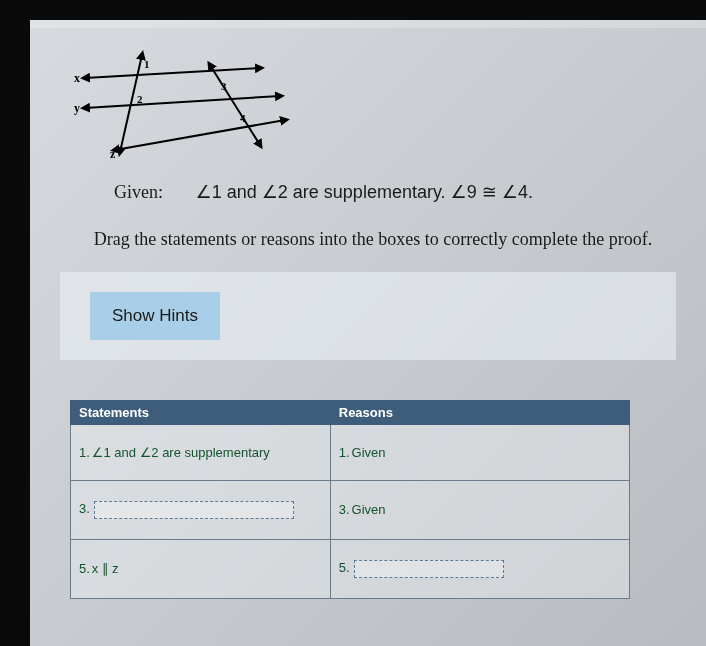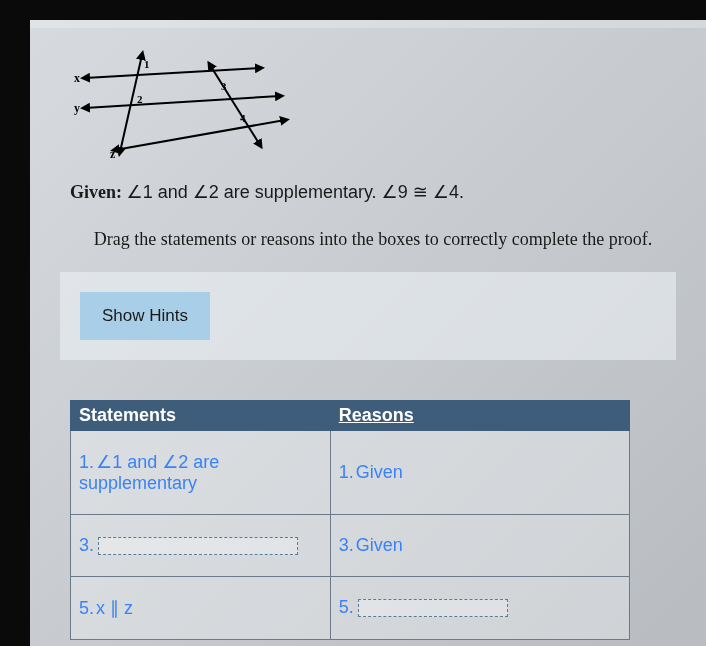--- a/index.html
+++ b/index.html
@@ -31,64 +31,64 @@
   .figure-svg {
     display: block;
     margin-bottom: 15px;
   }
   .problem-text {
     font-size: 18px;
     line-height: 1.6;
     margin: 18px 0;
     color: #1a1a1a;
   }
-  .problem-text b { font-weight: bold; }
-  .angle { font-family: Arial, sans-serif; }
+  .problem-text b { font-weight: normal; margin-left: 44px; }
+  .angle { font-family: Arial, sans-serif; margin-left: 28px; }
   .show-hints-wrap {
     background: rgba(235,240,245,0.6);
-    padding: 20px 0 20px 20px;
+    padding: 20px 0 20px 30px;
     margin-top: 16px;
     margin-left: -10px;
   }
   .show-hints {
     display: inline-block;
     background: #a9cfe8;
     color: #1a1a1a;
     font-family: Arial, sans-serif;
     font-size: 17px;
     padding: 14px 22px;
     cursor: pointer;
     border: none;
   }
   .proof-table {
     border-collapse: collapse;
     margin-top: 40px;
     margin-left: 0;
     width: 560px;
     font-family: Arial, Helvetica, sans-serif;
-    font-size: 18px;
+    font-size: 13px;
   }
   .proof-table th {
     background: #3e5d7a;
     color: #fff;
     text-align: left;
     padding: 4px 8px;
     font-weight: bold;
     border: 1px solid #3e5d7a;
   }
   .proof-table td {
     border: 1px solid #6b7a88;
     padding: 20px 8px;
     height: 28px;
     vertical-align: middle;
-    color: #3b82f6;
+    color: #14532d;
     background: rgba(240,243,246,0.4);
   }
   .col-statements { width: 260px; }
-  .col-reasons { width: 300px; text-decoration: underline; }
+  .col-reasons { width: 300px; }
   .drop-slot {
     display: inline-block;
     border: 1.5px dashed #5a7a95;
     min-width: 150px;
     height: 18px;
     vertical-align: middle;
     margin-left: 2px;
     background: rgba(255,255,255,0.3);
   }
   .drop-slot.wide { min-width: 200px; }

